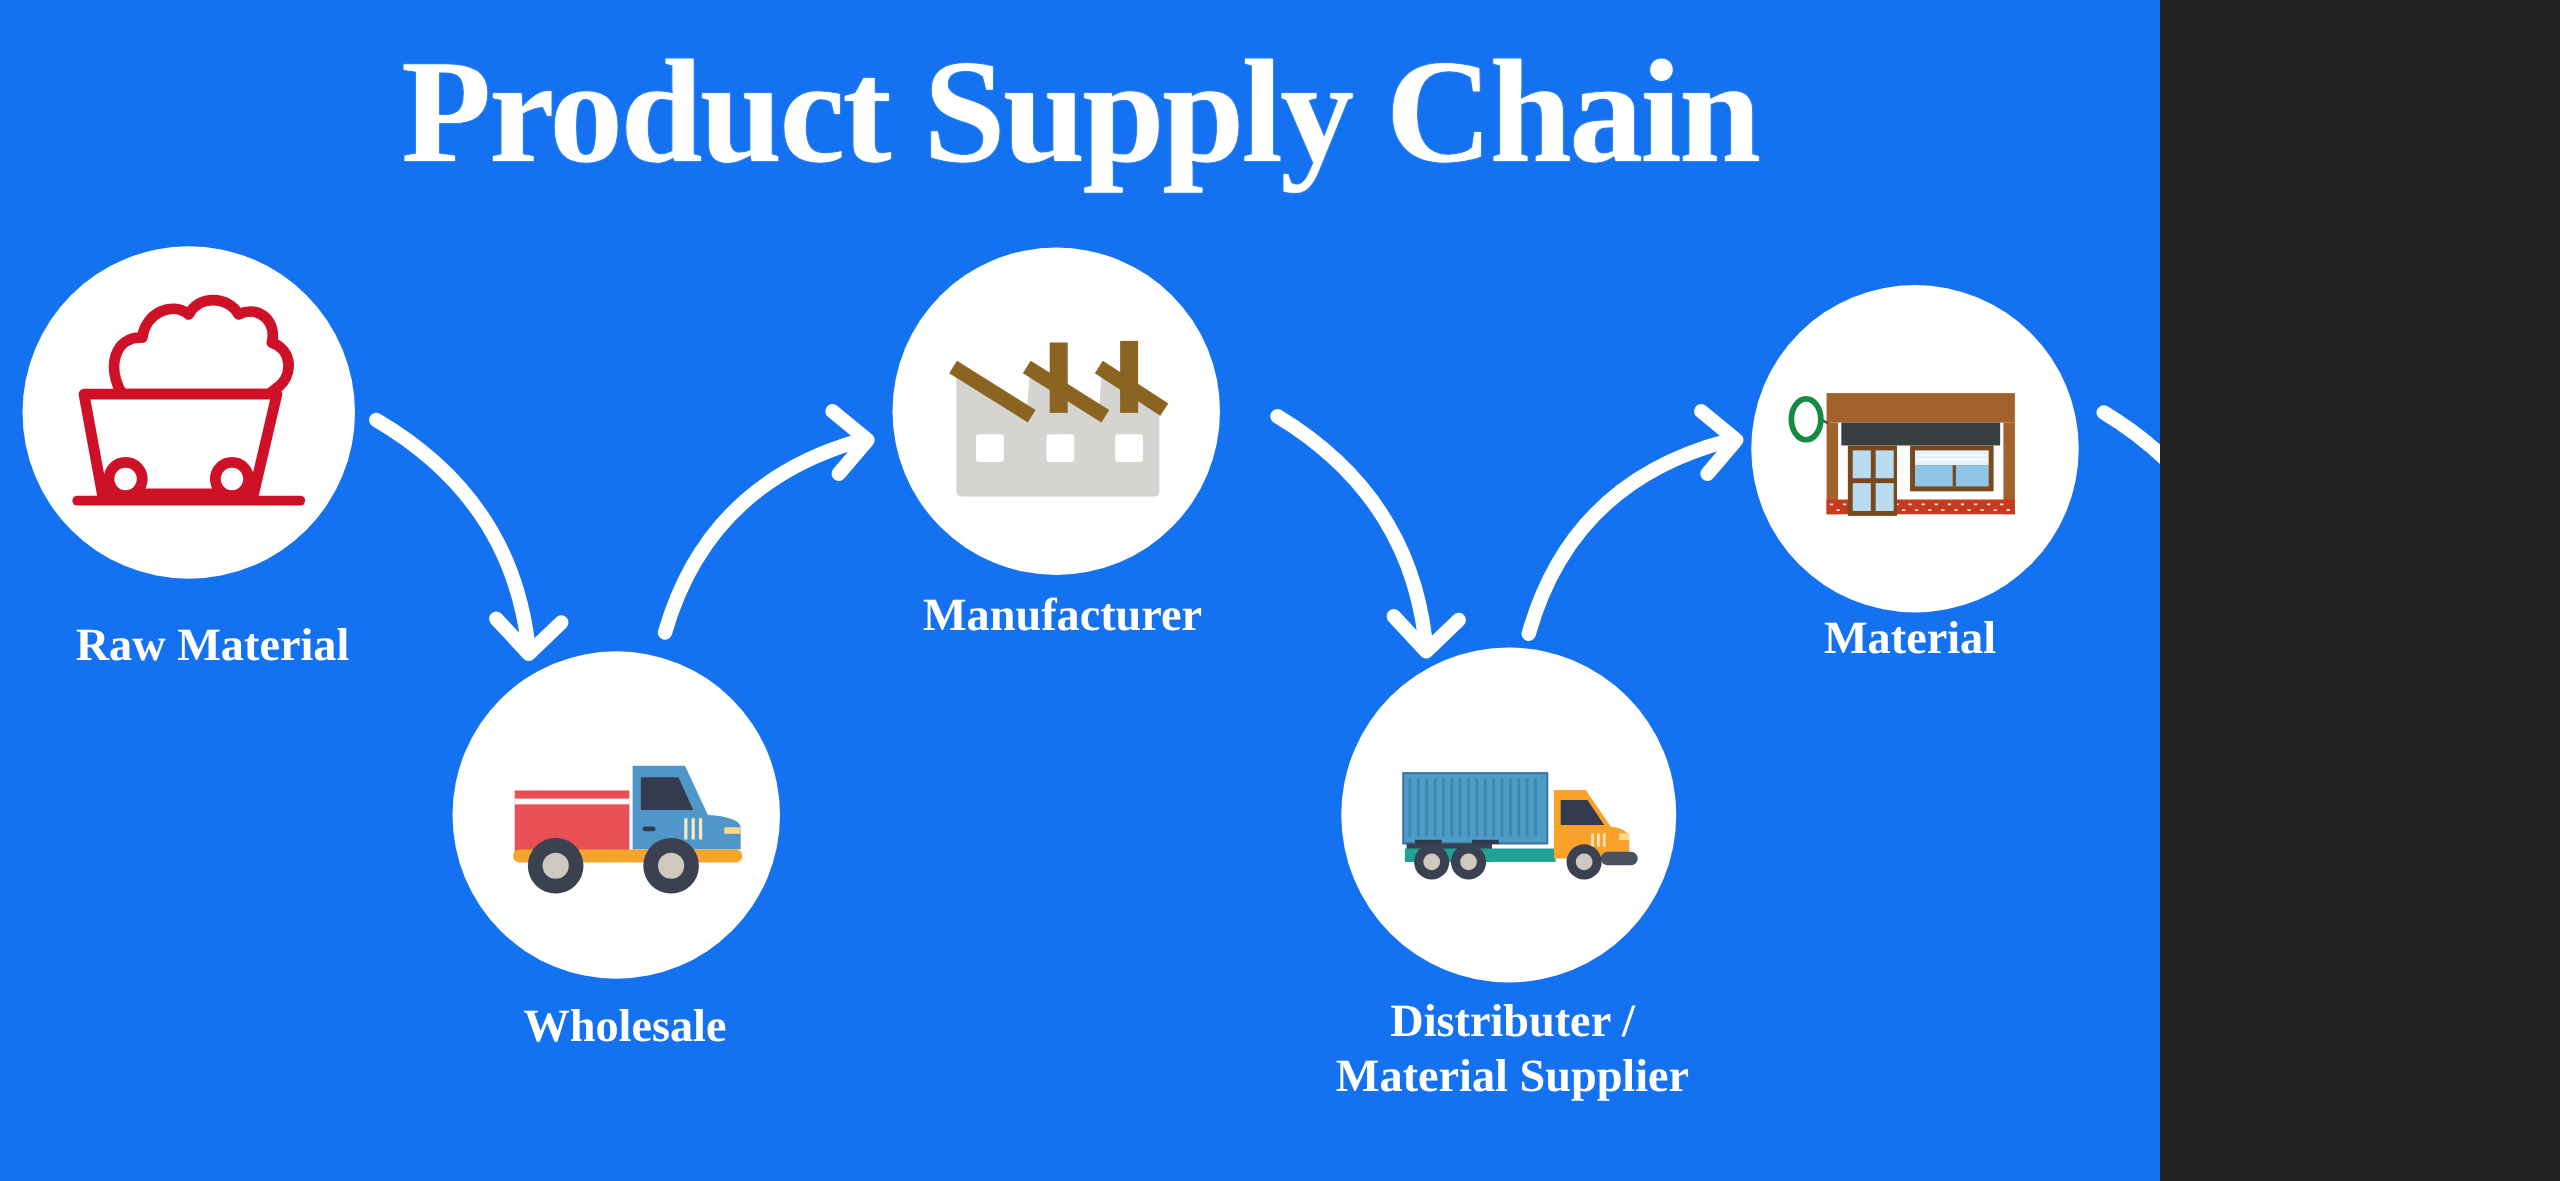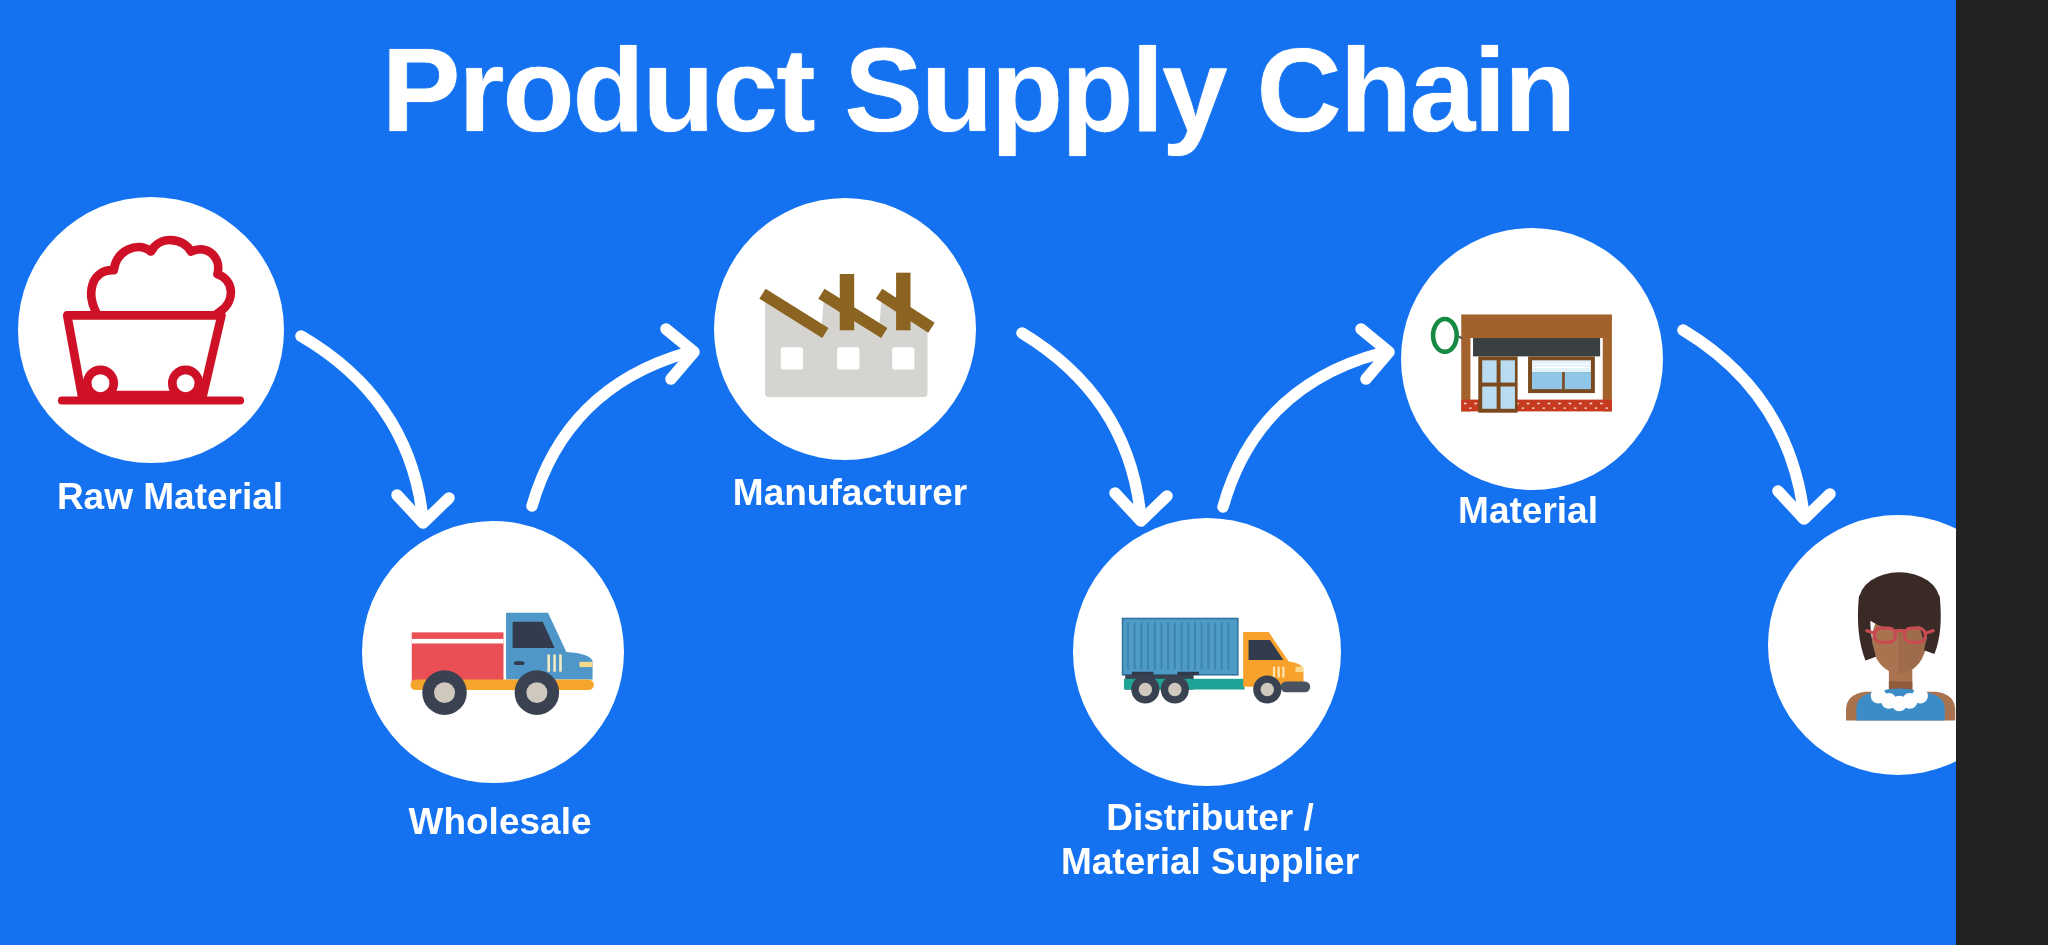--- a/index.html
+++ b/index.html
@@ -1,21 +1,21 @@
 <!DOCTYPE html>
 <html><head>
 <meta charset="utf-8">
 <style>
   html,body{margin:0;padding:0;background:#222;}
   #stage{
     position:relative;
-    width:1956px;height:945px;
+    width:1728px;height:945px;
     background:var(--bg,#1472F1);
     overflow:hidden;
-    font-family:Liberation Sans, sans-serif;
+    font-family:Liberation Serif, serif;
   }
   .title{
     position:absolute;left:0;top:22px;width:100%;
     text-align:center;
     font-size:118px;font-weight:bold;letter-spacing:-2px;
     color:var(--label,#fff);
     text-shadow:0 0 1px #fff;
     white-space:nowrap;
   }
   .circle{
@@ -65,21 +65,21 @@
     <svg viewBox="0 0 200 200">
       <g fill="#fff" stroke="#CE1126" stroke-width="6.5" stroke-linejoin="round" stroke-linecap="round">
         <path d="M 60,89 C 50,72 56,54 72,55 C 74,40 90,33 100,41 C 106,29 124,30 130,41 C 143,35 153,46 150,58 C 162,62 164,78 152,86 L 148,89 Z"></path>
         <path d="M 37,89 L 153,89 L 139,149 L 48,149 Z"></path>
         <circle cx="62" cy="140" r="10"></circle>
         <circle cx="126" cy="140" r="10"></circle>
       </g>
       <path d="M 33,153 L 167,153" stroke="#CE1126" stroke-width="6" stroke-linecap="round" fill="none"></path>
     </svg>
   </div>
-  <div class="label" style="left:170px;top:475px;">Raw Material</div>
+  <div class="label" style="left:170px;top:495px;">Raw Material</div>
 
   <div class="circle" style="left:362px;top:521px;width:262px;height:262px;">
     <svg viewBox="0 0 200 200">
       <rect x="38" y="85" width="70" height="42" fill="#E94F55"></rect>
       <rect x="38" y="90" width="70" height="3.5" fill="#fff"></rect>
       <path d="M 110,70 L 142,70 L 156,100 Q 174,101 176,107 L 176,121 L 110,121 Z" fill="#4E97C8"></path>
       <path d="M 115,77 L 138,77 L 147,97 L 115,97 Z" fill="#333B4E"></path>
       <rect x="116" y="107" width="8" height="3" rx="1.5" fill="#333B4E"></rect>
       <path d="M142.5,102 V115 M147,102 V115 M151.5,102 V115" stroke="#F4E9C0" stroke-width="2" fill="none"></path>
       <rect x="166" y="107.5" width="10" height="4" fill="#F7D98C"></rect>

